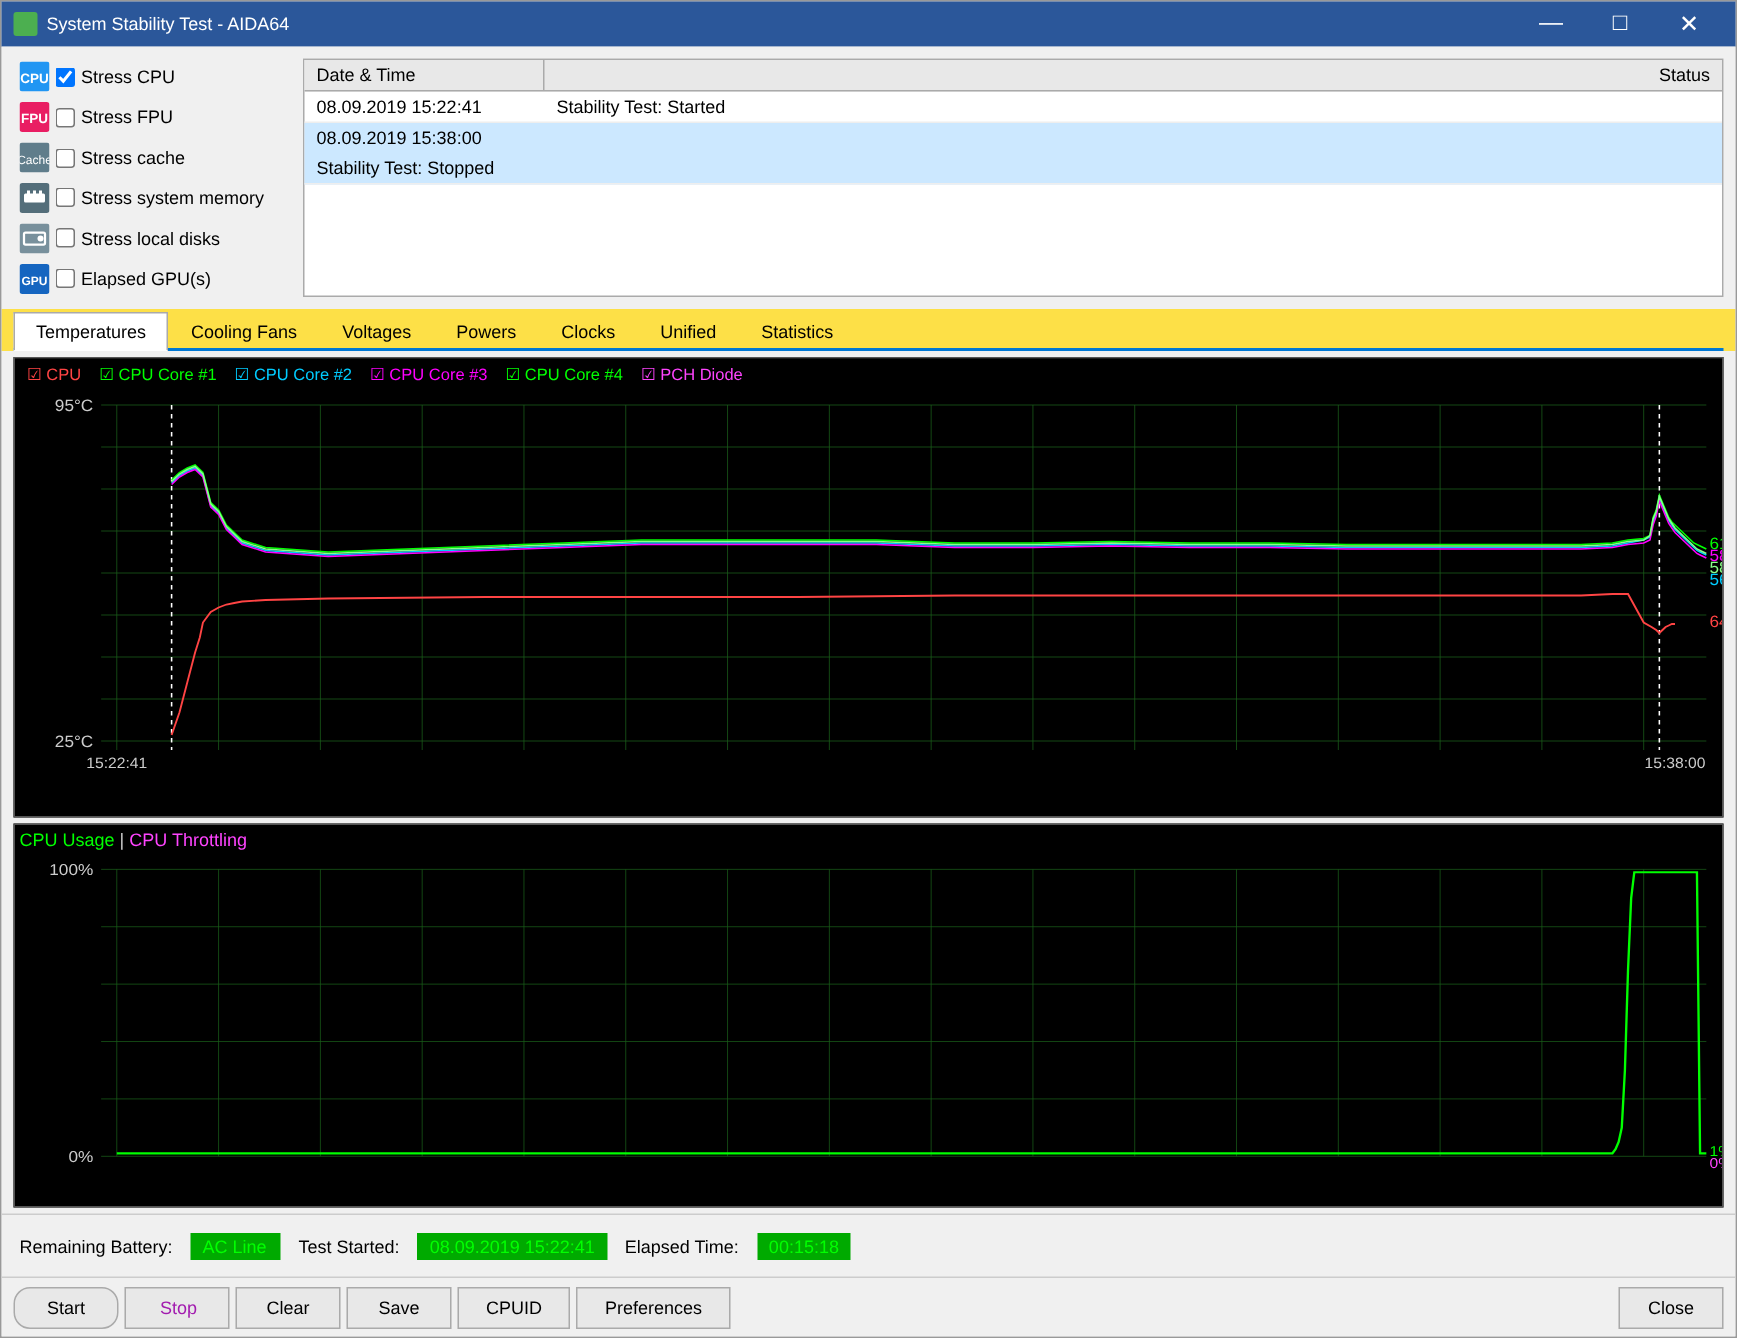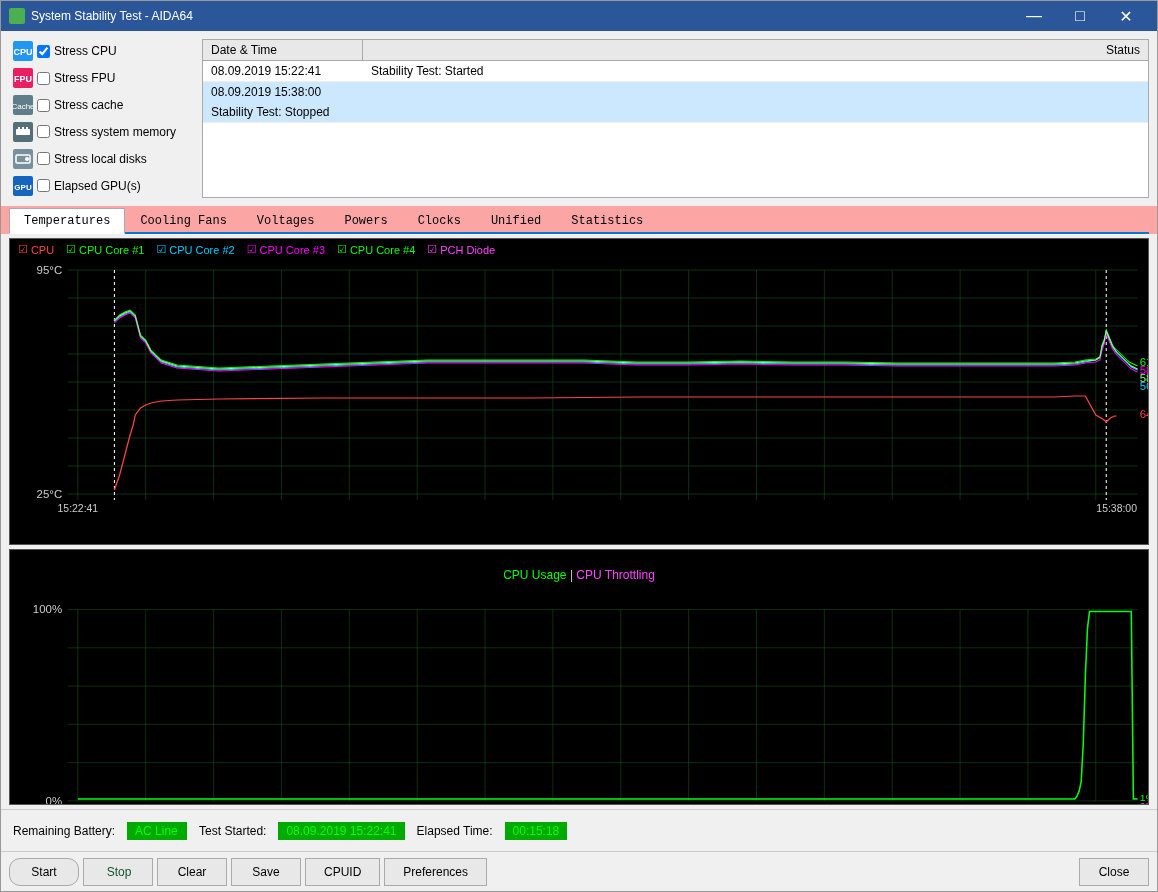--- a/index.html
+++ b/index.html
@@ -122,23 +122,22 @@
     .log-row.selected { background: #cce8ff; flex-direction: column; }
     .log-cell {
       padding: 3px 8px;
       font-size: 12px;
     }
     .log-cell:first-child { width: 160px; }
     .log-cell:last-child { flex: 1; }
 
     .tabs-section {
       flex-shrink: 0;
-      background: #fca5a5;
+      background: #fde047;
       padding: 0 8px;
-      font-family: Liberation Mono, monospace;
     }
     .tabs-bar {
       display: flex;
       border-bottom: 2px solid #0078d4;
     }
     .tab {
       padding: 5px 14px;
       cursor: pointer;
       font-size: 12px;
       border: 1px solid transparent;
@@ -192,23 +191,22 @@
       display: flex;
       align-items: center;
       gap: 3px;
       font-size: 11px;
     }
     .legend-label {
       font-size: 11px;
     }
 
     .chart-title {
-      text-align: center;
-      font-size: 12px;
-      padding: 18px;
+      font-size: 12px;
+      padding: 3px;
       background: #000;
     }
 
     .status-bar {
       height: 42px;
       background: #f0f0f0;
       border-top: 1px solid #ccc;
       display: flex;
       align-items: center;
       padding: 0 12px;
@@ -239,21 +237,21 @@
     .bottom-btn {
       height: 28px;
       padding: 0 18px;
       font-size: 12px;
       border: 1px solid #aaa;
       background: #e8e8e8;
       cursor: pointer;
       min-width: 70px;
     }
     .bottom-btn:disabled {
-      color: #14532d;
+      color: #a21caf;
       cursor: default;
       padding-left: 20px;
     }
     .bottom-btn.primary {
       background: #e8e8e8;
       border-radius: 11px;
     }
     .spacer { flex: 1; }
 
     

